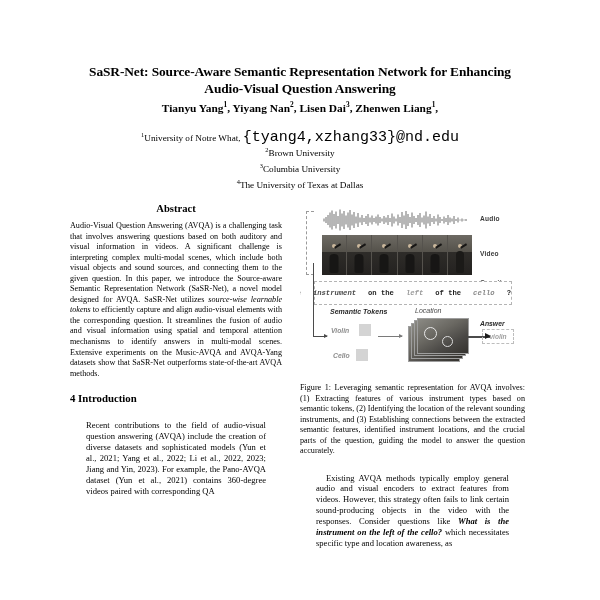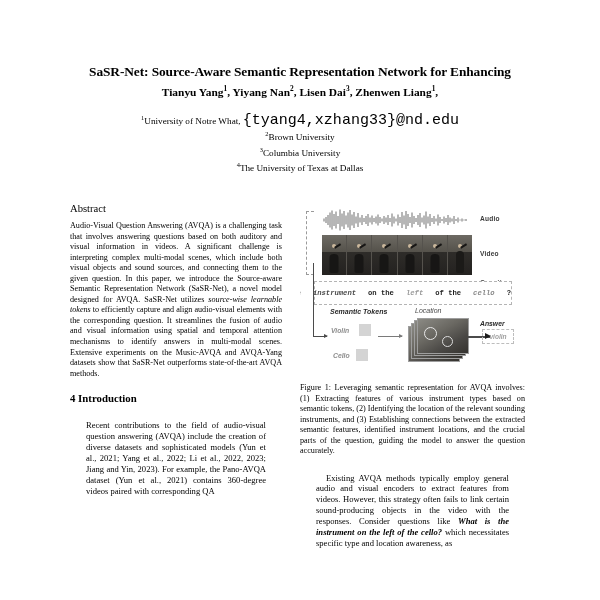--- a/index.html
+++ b/index.html
@@ -32,21 +32,21 @@
   
   .columns{
     position:absolute;left:0;top:203px;width:600px;
     display:flex;gap:18px;padding:0 70px;box-sizing:border-box;
   }
   .col{width:225px;}
   .col-left{width:212px;}
   .col-right{width:225px;}
 
   .section-head{
-    font-weight:normal;font-size:10.6px;
+    text-align:center;font-weight:bold;font-size:10.6px;
     margin:0 0 7px 0;
   }
   .abstract-p{
     font-size:8.15px;line-height:10.55px;text-align:justify;
     margin:0;text-indent:0;
     hyphens:auto;
   }
   .abstract-p i{font-style:italic;}
   .sec-num-head{
     font-weight:bold;font-size:10.8px;margin:13px 0 7px 0;text-align:left;
@@ -178,20 +178,21 @@
   }
 </style>
 </head>
 <body>
 
 <div class="page">
 
   <div class="title-block">
     <div class="paper-title">
       <span>SaSR-Net: Source-Aware Semantic Representation Network for Enhancing</span><br>
+      <span>Audio-Visual Question Answering</span>
     </div>
 
     <div class="authors">
       <div>
         <span>Tianyu Yang</span><span class="sup">1</span>, <span>Yiyang Nan</span><span class="sup">2</span>, <span>Lisen Dai</span><span class="sup">3</span>, <span>Zhenwen Liang</span><span class="sup">1</span>,
       </div>
     </div>
 
     <div class="affils">
       <div><span class="sup">1</span><span>University of Notre What, </span><span class="mono">{tyang4,xzhang33}@nd.edu</span></div>

